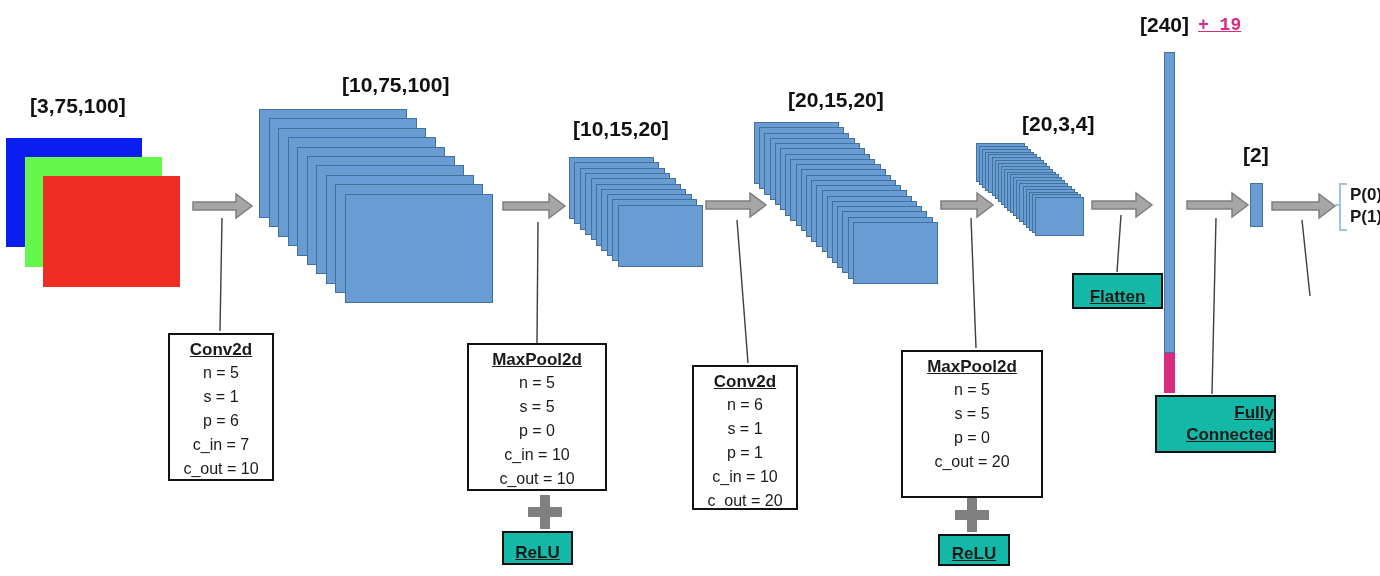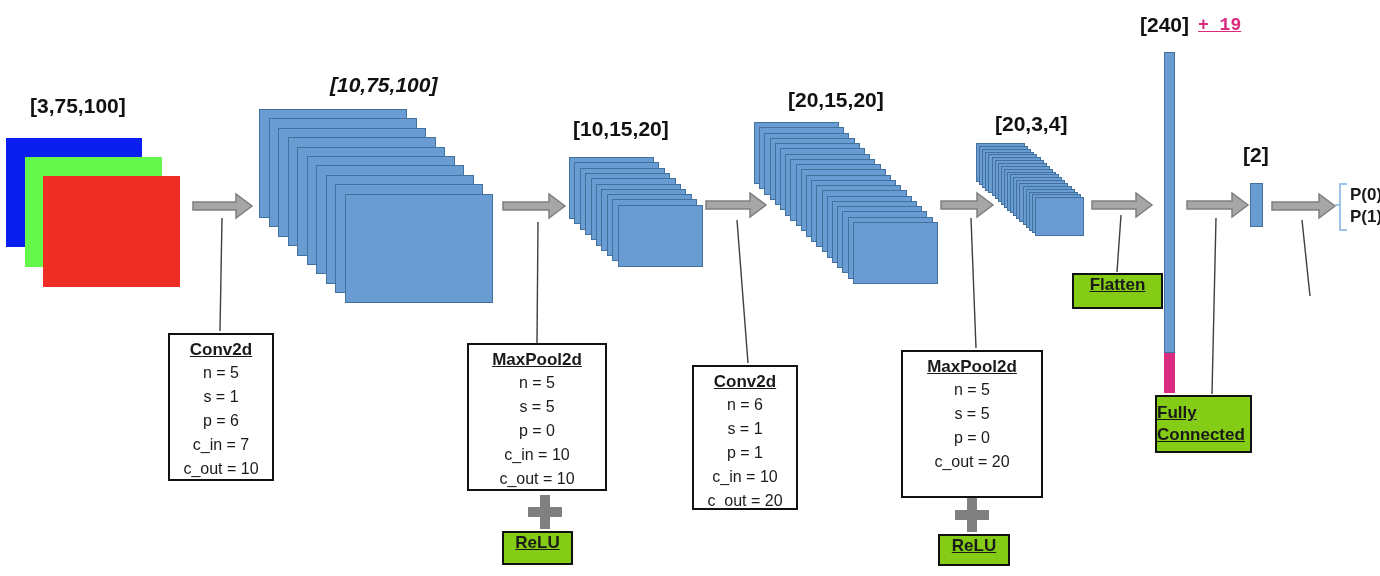--- a/index.html
+++ b/index.html
@@ -15,35 +15,35 @@
   .layer { position:absolute; background:var(--feature-map-fill,#689CD2); border:1.5px solid var(--feature-map-border,#41719C); }
 
   .input-channel { position:absolute; }
 
   .bar { position:absolute; }
 
   .op-box { position:absolute; border:2.5px solid #111; background:#fff; text-align:center; padding-top:3px; }
   .op-title { font-weight:bold; text-decoration:underline; font-size:17px; line-height:23px; }
   .op-param { font-size:16px; line-height:24px; white-space:nowrap; }
 
-  .tag-box { position:absolute; border:2.5px solid #111; background:#84cc16; display:flex; align-items:flex-start; justify-content:center; font-weight:bold; text-decoration:underline; font-size:17px; text-align:center; }
+  .tag-box { position:absolute; border:2.5px solid #111; background:#14b8a6; display:flex; align-items:flex-end; justify-content:center; font-weight:bold; text-decoration:underline; font-size:17px; text-align:center; }
   .tag-box.two-line { flex-direction:column; line-height:22px; }
 
   .out-label { position:absolute; font-size:17px; font-weight:600; line-height:22px; white-space:nowrap; }
 </style>
 </head>
 <body>
 
 <div class="canvas">
 
   <div class="dim-label" style="left:30px; top:94px;">[3,75,100]</div>
-  <div class="dim-label" style="left:330px; top:73px;font-style:italic;">[10,75,100]</div>
+  <div class="dim-label" style="left:342px; top:73px;">[10,75,100]</div>
   <div class="dim-label" style="left:573px; top:117px;">[10,15,20]</div>
   <div class="dim-label" style="left:788px; top:88px;">[20,15,20]</div>
-  <div class="dim-label" style="left:995px; top:112px;">[20,3,4]</div>
+  <div class="dim-label" style="left:1022px; top:112px;">[20,3,4]</div>
   <div class="dim-label" style="left:1140px; top:13px;">[240]</div>
   <div class="pink-note" style="left:1198px; top:15px;font-family:Liberation Mono, monospace;">+ 19</div>
   <div class="dim-label" style="left:1243px; top:143px;">[2]</div>
 
   <div class="input-channel" style="left: 6px; top: 138px; width: 136px; height: 109px; z-index: 1; background: rgb(10, 30, 240);"></div>
   <div class="input-channel" style="left: 25px; top: 157px; width: 137px; height: 110px; z-index: 2; background: rgb(102, 247, 77);"></div>
   <div class="input-channel" style="left: 43px; top: 176px; width: 137px; height: 111px; z-index: 3; background: rgb(238, 46, 36);"></div>
 
   <div class="stack" style="left:259px; top:109px;">
       <div class="layer" style="left: 0px; top: 0px; width: 148px; height: 109px; z-index: 0;"></div>
@@ -157,21 +157,21 @@
   <div class="tag-box" style="left:502px; top:531px; width:71px; height:34px;">
     <span>ReLU</span>
   </div>
   <div class="tag-box" style="left:938px; top:534px; width:72px; height:32px;">
     <span>ReLU</span>
   </div>
 
   <div class="tag-box" style="left:1072px; top:273px; width:91px; height:36px;">
     <span>Flatten</span>
   </div>
-  <div class="tag-box two-line" style="left:1155px; top:395px; width:97px; height:58px;">
+  <div class="tag-box two-line" style="left:1155px; top:395px; width:121px; height:58px;">
     <span>Fully</span>
     <span>Connected</span>
   </div>
 
   <div class="out-label" style="left:1350px; top:184px;">P(0)</div>
   <div class="out-label" style="left:1350px; top:206px;">P(1)</div>
 
   <svg class="overlay" id="overlay" viewBox="0 0 1380 576">
       <polygon points="193,202 236,202 236,194 252,206 236,218 236,210 193,210" fill="#A6A6A6" stroke="#7F7F7F" stroke-width="1.5"></polygon>
       <polygon points="503,202 549,202 549,194 565,206 549,218 549,210 503,210" fill="#A6A6A6" stroke="#7F7F7F" stroke-width="1.5"></polygon>

